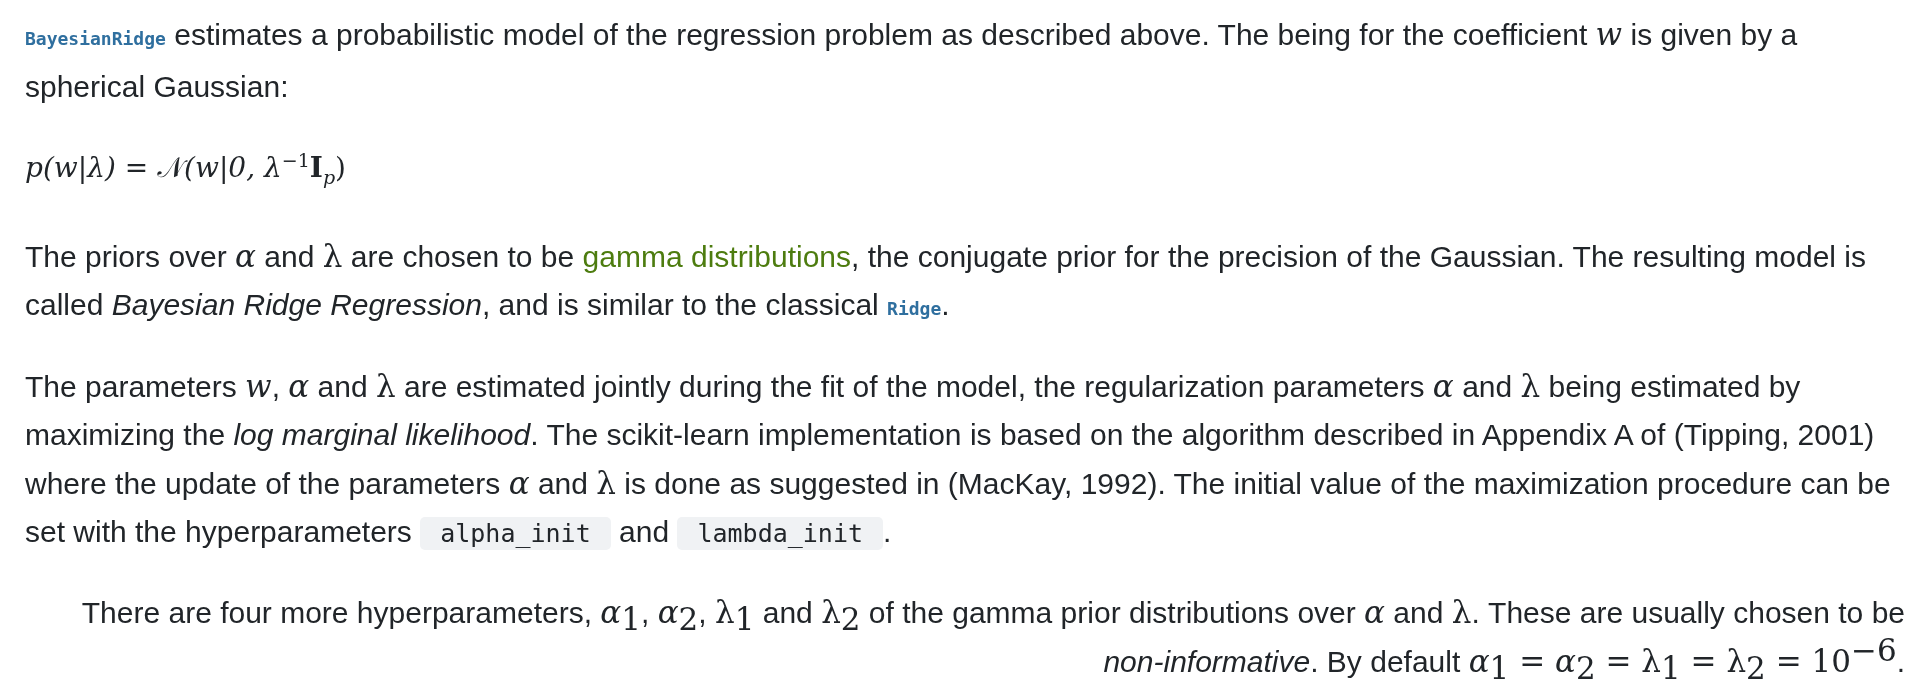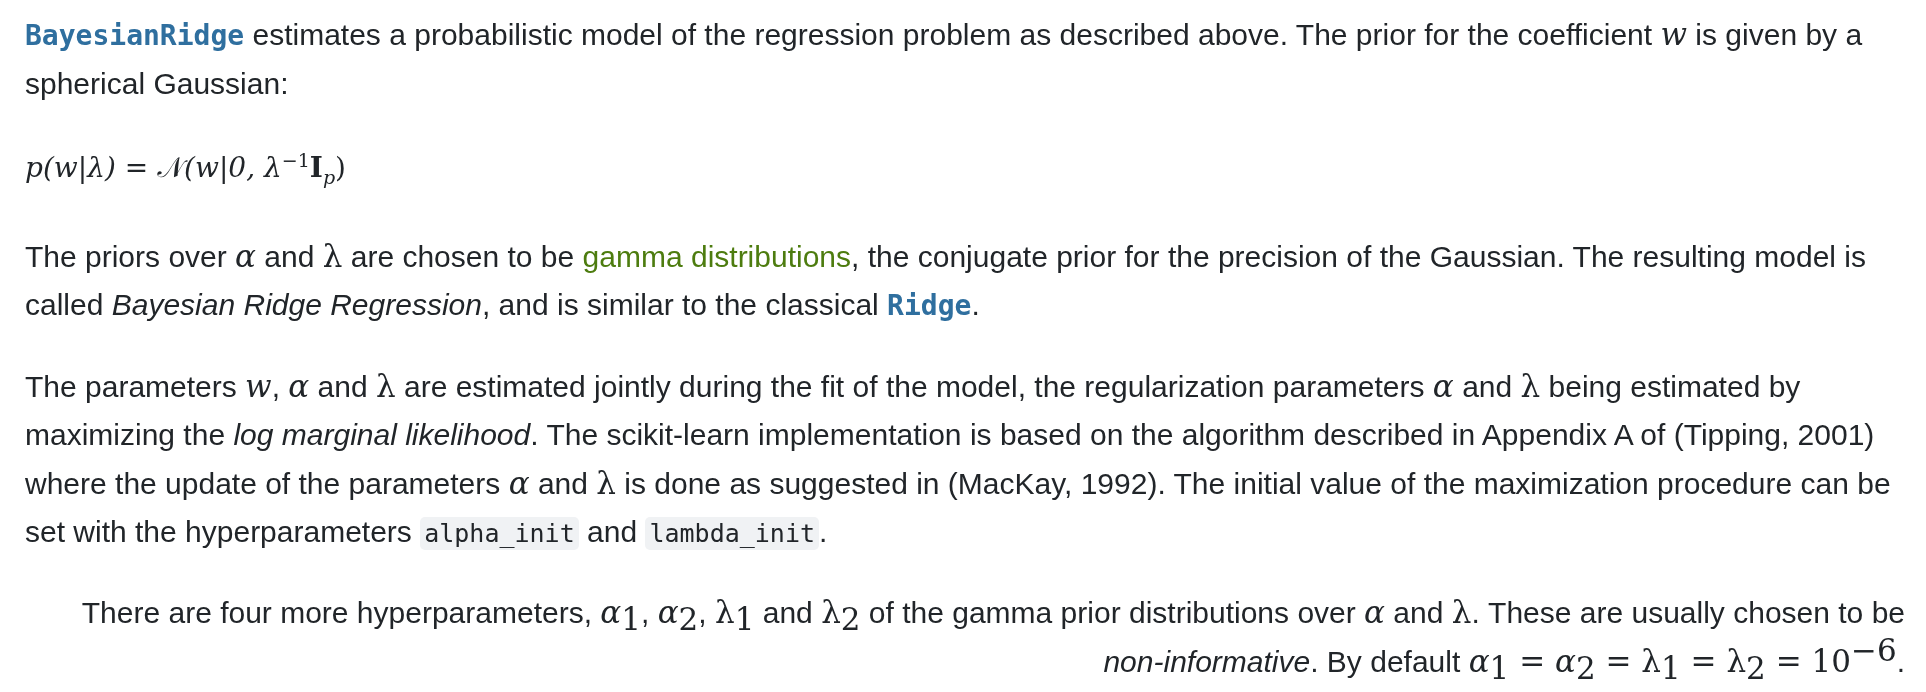--- a/index.html
+++ b/index.html
@@ -13,38 +13,38 @@
   .doc { position: absolute; left: 25px; top: 10px; width: 1880px; }
   p { margin: 0; }
   .p1 { position: absolute; top: 0; }
   .eq { position: absolute; top: 128px; left: 0; width: 1880px; text-align: left;
         font-family: "DejaVu Serif", serif; font-size: 28px; line-height: 60px; }
   .p2 { position: absolute; top: 222px; }
   .p3 { position: absolute; top: 352px; }
   .p4 { position: absolute; top: 578px; text-align: right; }
   .code-link {
     font-family: "DejaVu Sans Mono", monospace; font-weight: bold;
-    color: #2f6f9f; font-size: 28px; text-decoration: none;
+    color: #2f6f9f; font-size: 18px; text-decoration: none;
   }
   .link { color: #4d7c0f; text-decoration: none; }
   .code {
     font-family: "DejaVu Sans Mono", monospace; font-size: 25px;
-    background: #f0f2f4; border-radius: 5px; padding: 2px 4px;
+    background: #f0f2f4; border-radius: 5px; padding: 2px 20px;
   }
   .m { font-family: "DejaVu Serif", serif; font-style: italic; font-size: 31px; }
   .mr { font-family: "DejaVu Serif", serif; font-size: 31px; }
   sub, sup { font-size: 0.68em; line-height: 0; }
   em { }
 </style>
 </head>
 <body>
 
 <div class="doc">
 
-  <p class="p1"><a class="code-link" href="#">BayesianRidge</a><span> estimates a probabilistic model of the regression problem as described above. The prior for the coefficient </span><span class="m">w</span><span> is given by a spherical Gaussian:</span></p>
+  <p class="p1"><a class="code-link" href="#">BayesianRidge</a><span> estimates a probabilistic model of the regression problem as described above. The being for the coefficient </span><span class="m">w</span><span> is given by a spherical Gaussian:</span></p>
 
   <div class="eq"><span style="font-style:italic">p(w|λ)</span><span> = </span><span>𝒩</span><span style="font-style:italic">(w|0, λ</span><sup>−1</sup><b>I</b><sub style="font-style:italic">p</sub><span>)</span></div>
 
   <p class="p2"><span>The priors over </span><span class="m">α</span><span> and </span><span class="mr">λ</span><span> are chosen to be </span><a class="link" href="#">gamma distributions</a><span>, the conjugate prior for the precision of the Gaussian. The resulting model is called </span><em>Bayesian Ridge Regression</em><span>, and is similar to the classical </span><a class="code-link" href="#">Ridge</a><span>.</span></p>
 
   <p class="p3"><span>The parameters </span><span class="m">w</span><span>, </span><span class="m">α</span><span> and </span><span class="mr">λ</span><span> are estimated jointly during the fit of the model, the regularization parameters </span><span class="m">α</span><span> and </span><span class="mr">λ</span><span> being estimated by maximizing the </span><em>log marginal likelihood</em><span>. The scikit-learn implementation is based on the algorithm described in Appendix A of (Tipping, 2001) where the update of the parameters </span><span class="m">α</span><span> and </span><span class="mr">λ</span><span> is done as suggested in (MacKay, 1992). The initial value of the maximization procedure can be set with the hyperparameters </span><code class="code">alpha_init</code><span> and </span><code class="code">lambda_init</code><span>.</span></p>
 
   <p class="p4"><span>There are four more hyperparameters, </span><span class="m">α</span><sub class="mr">1</sub><span>, </span><span class="m">α</span><sub class="mr">2</sub><span>, </span><span class="mr">λ</span><sub class="mr">1</sub><span> and </span><span class="mr">λ</span><sub class="mr">2</sub><span> of the gamma prior distributions over </span><span class="m">α</span><span> and </span><span class="mr">λ</span><span>. These are usually chosen to be </span><em>non-informative</em><span>. By default </span><span class="m">α</span><sub class="mr">1</sub><span class="mr"> = </span><span class="m">α</span><sub class="mr">2</sub><span class="mr"> = </span><span class="mr">λ</span><sub class="mr">1</sub><span class="mr"> = </span><span class="mr">λ</span><sub class="mr">2</sub><span class="mr"> = </span><span class="mr">10</span><sup class="mr">−6</sup><span>.</span></p>
 
 </div>

